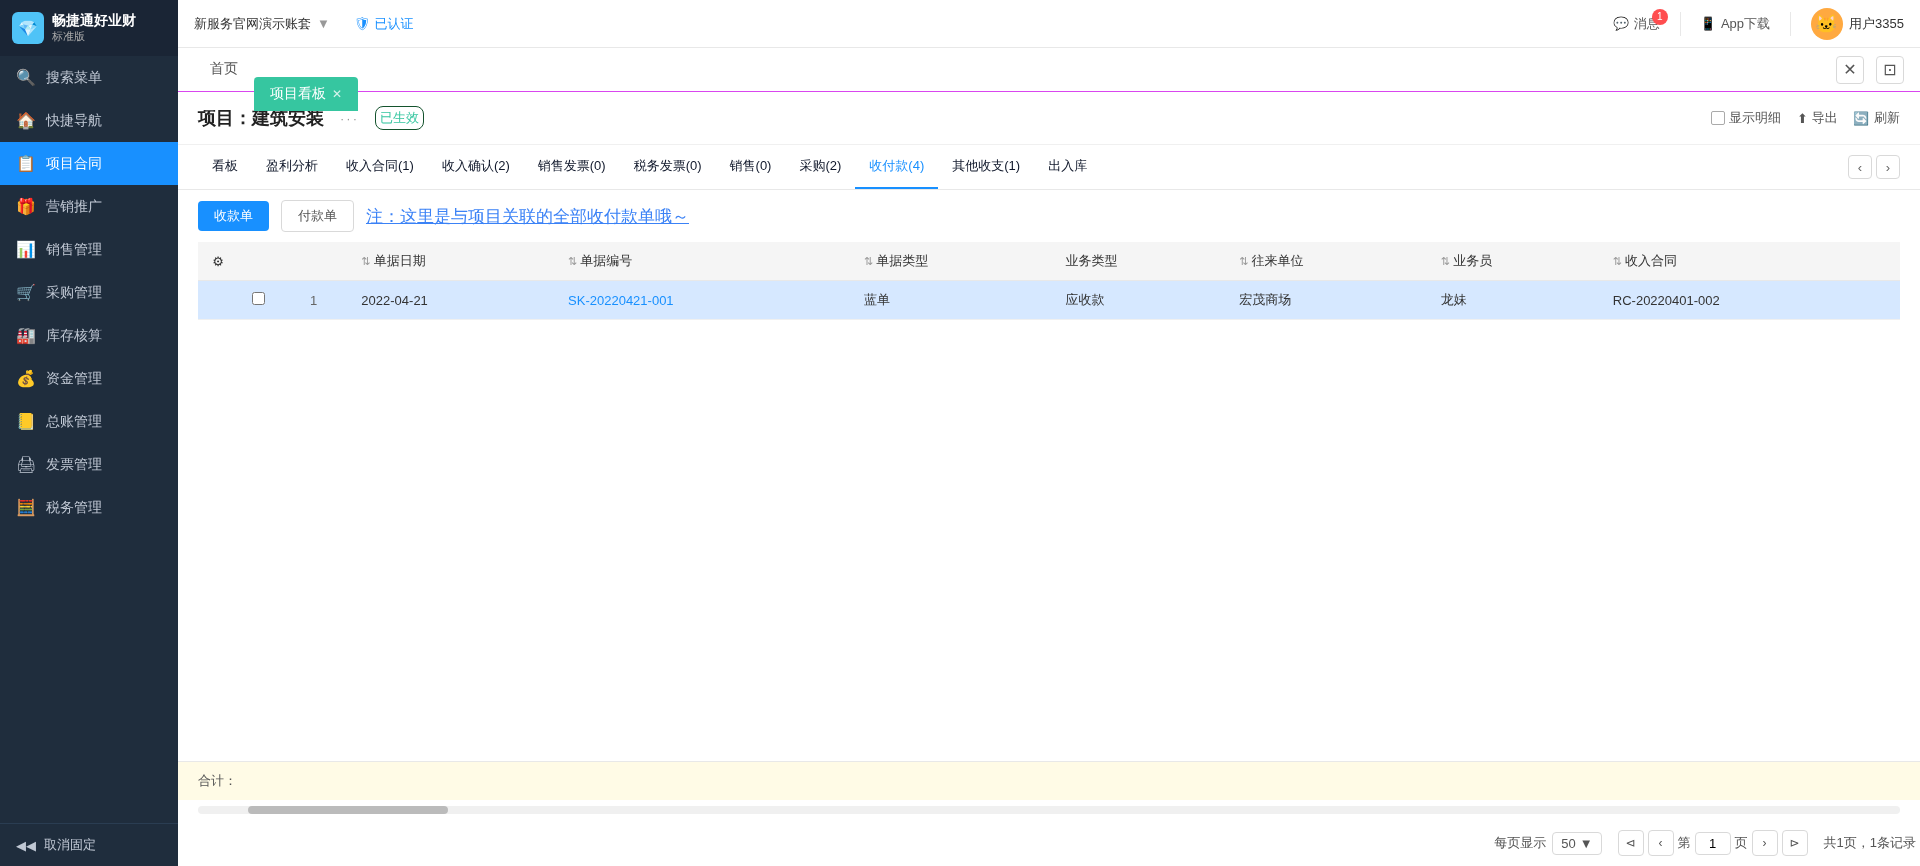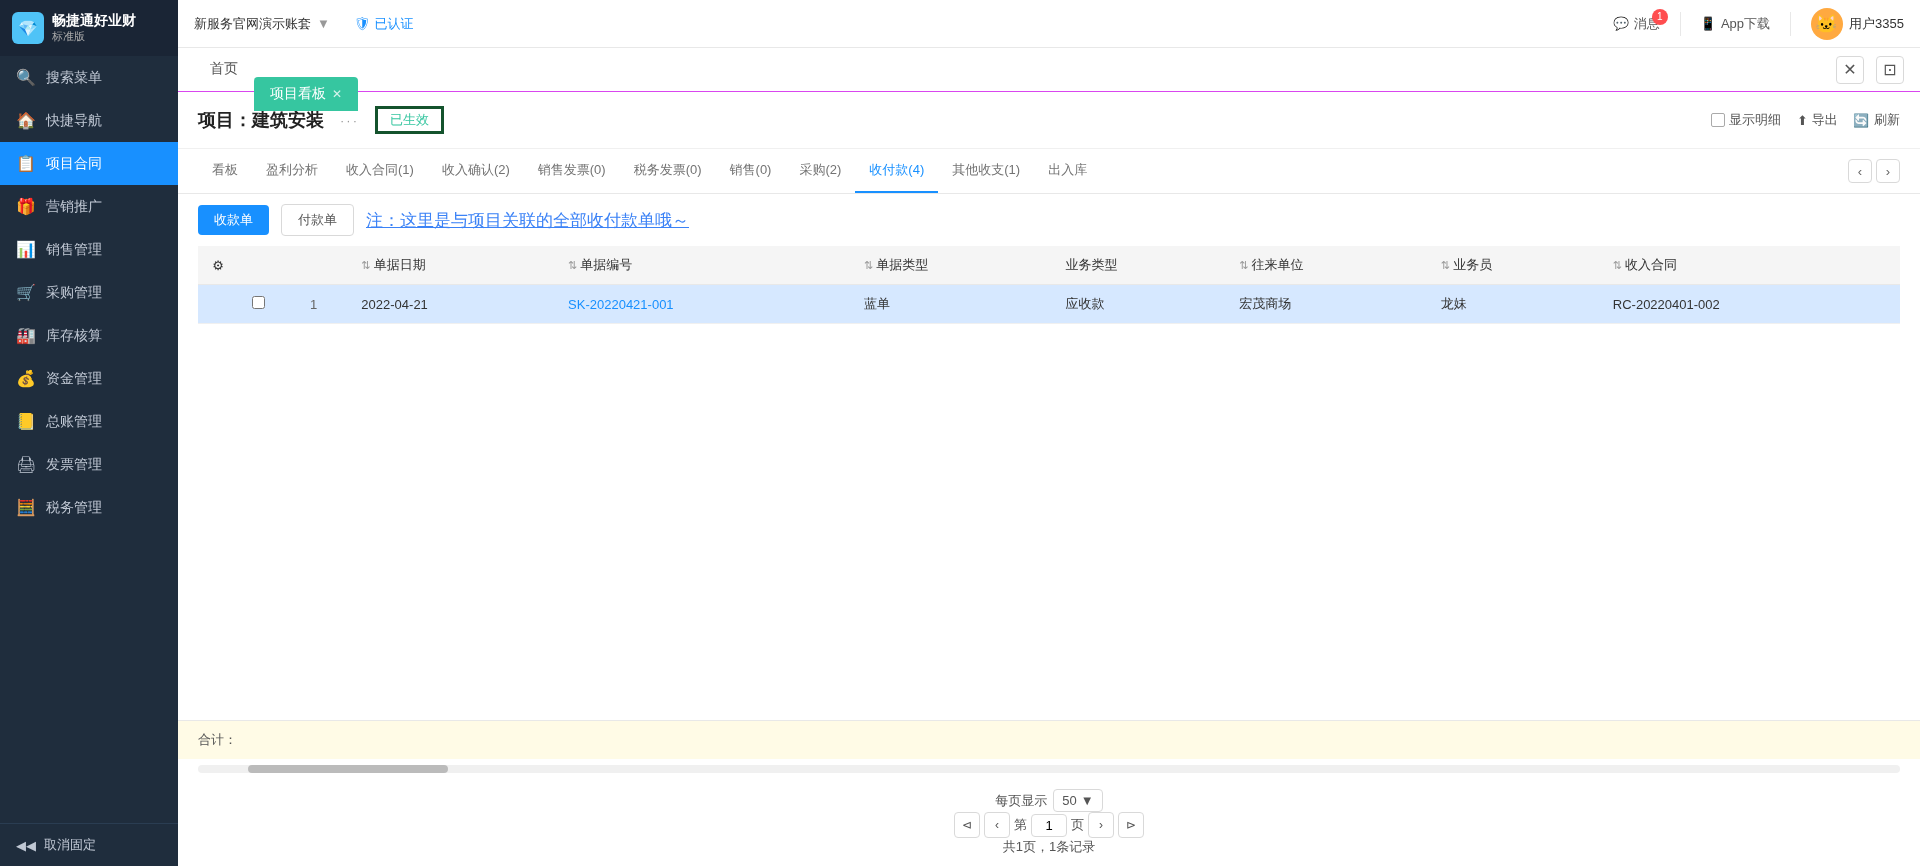--- a/index.html
+++ b/index.html
@@ -150,24 +150,24 @@
       padding: 14px 20px;
       display: flex;
       align-items: center;
       border-bottom: 1px solid #f0f0f0;
       flex-shrink: 0;
     }
     .project-title { font-size: 18px; font-weight: bold; color: #222; }
     .project-more { margin-left: 16px; color: #999; cursor: pointer; letter-spacing: 2px; }
     .project-status {
       margin-left: 16px;
-      border: 3px solid #14532d;
+      border: 1px solid #14532d;
       color: #36c6a0;
-      border-radius: 0;
-      padding: 2px 12px;
+      border-radius: 8px;
+      padding: 2px 4px;
       font-size: 13px;
     }
     .project-actions {
       margin-left: auto;
       display: flex; align-items: center; gap: 16px;
     }
     .project-action-btn {
       display: flex; align-items: center; gap: 4px;
       color: #555; font-size: 13px; cursor: pointer; justify-content: flex-end;
     }
@@ -182,21 +182,21 @@
       align-items: center;
       padding: 0 20px;
       border-bottom: 1px solid #e8e8e8;
       flex-shrink: 0;
       overflow-x: auto;
     }
     .sub-tabs::-webkit-scrollbar { height: 0; }
     .sub-tab {
       padding: 12px 14px;
       cursor: pointer;
-      color: #737373;
+      color: #0f172a;
       font-size: 13px;
       white-space: nowrap;
       border-bottom: 2px solid transparent;
     }
     .sub-tab.active {
       color: #1890ff;
       border-bottom: 2px solid #1890ff;
     }
     .sub-tab-nav {
       margin-left: auto;
@@ -311,27 +311,26 @@
       width: 200px;
       position: absolute;
       left: 50px;
     }
 
     
     .pagination {
       display: flex;
       align-items: center;
       justify-content: flex-end;
-      padding: 10px 24px;
-      gap: 0;
+      padding: 10px 4px;
+      gap: 16px;
       flex-shrink: 0;
       font-size: 13px;
       color: #555;
       background: white;
-      flex-direction: column;
     }
     .page-size-select {
       display: flex; align-items: center; gap: 6px;
     }
     .select-box {
       border: 1px solid #d9d9d9;
       border-radius: 4px;
       padding: 3px 8px;
       display: flex; align-items: center; gap: 4px;
       cursor: pointer; background: white;

